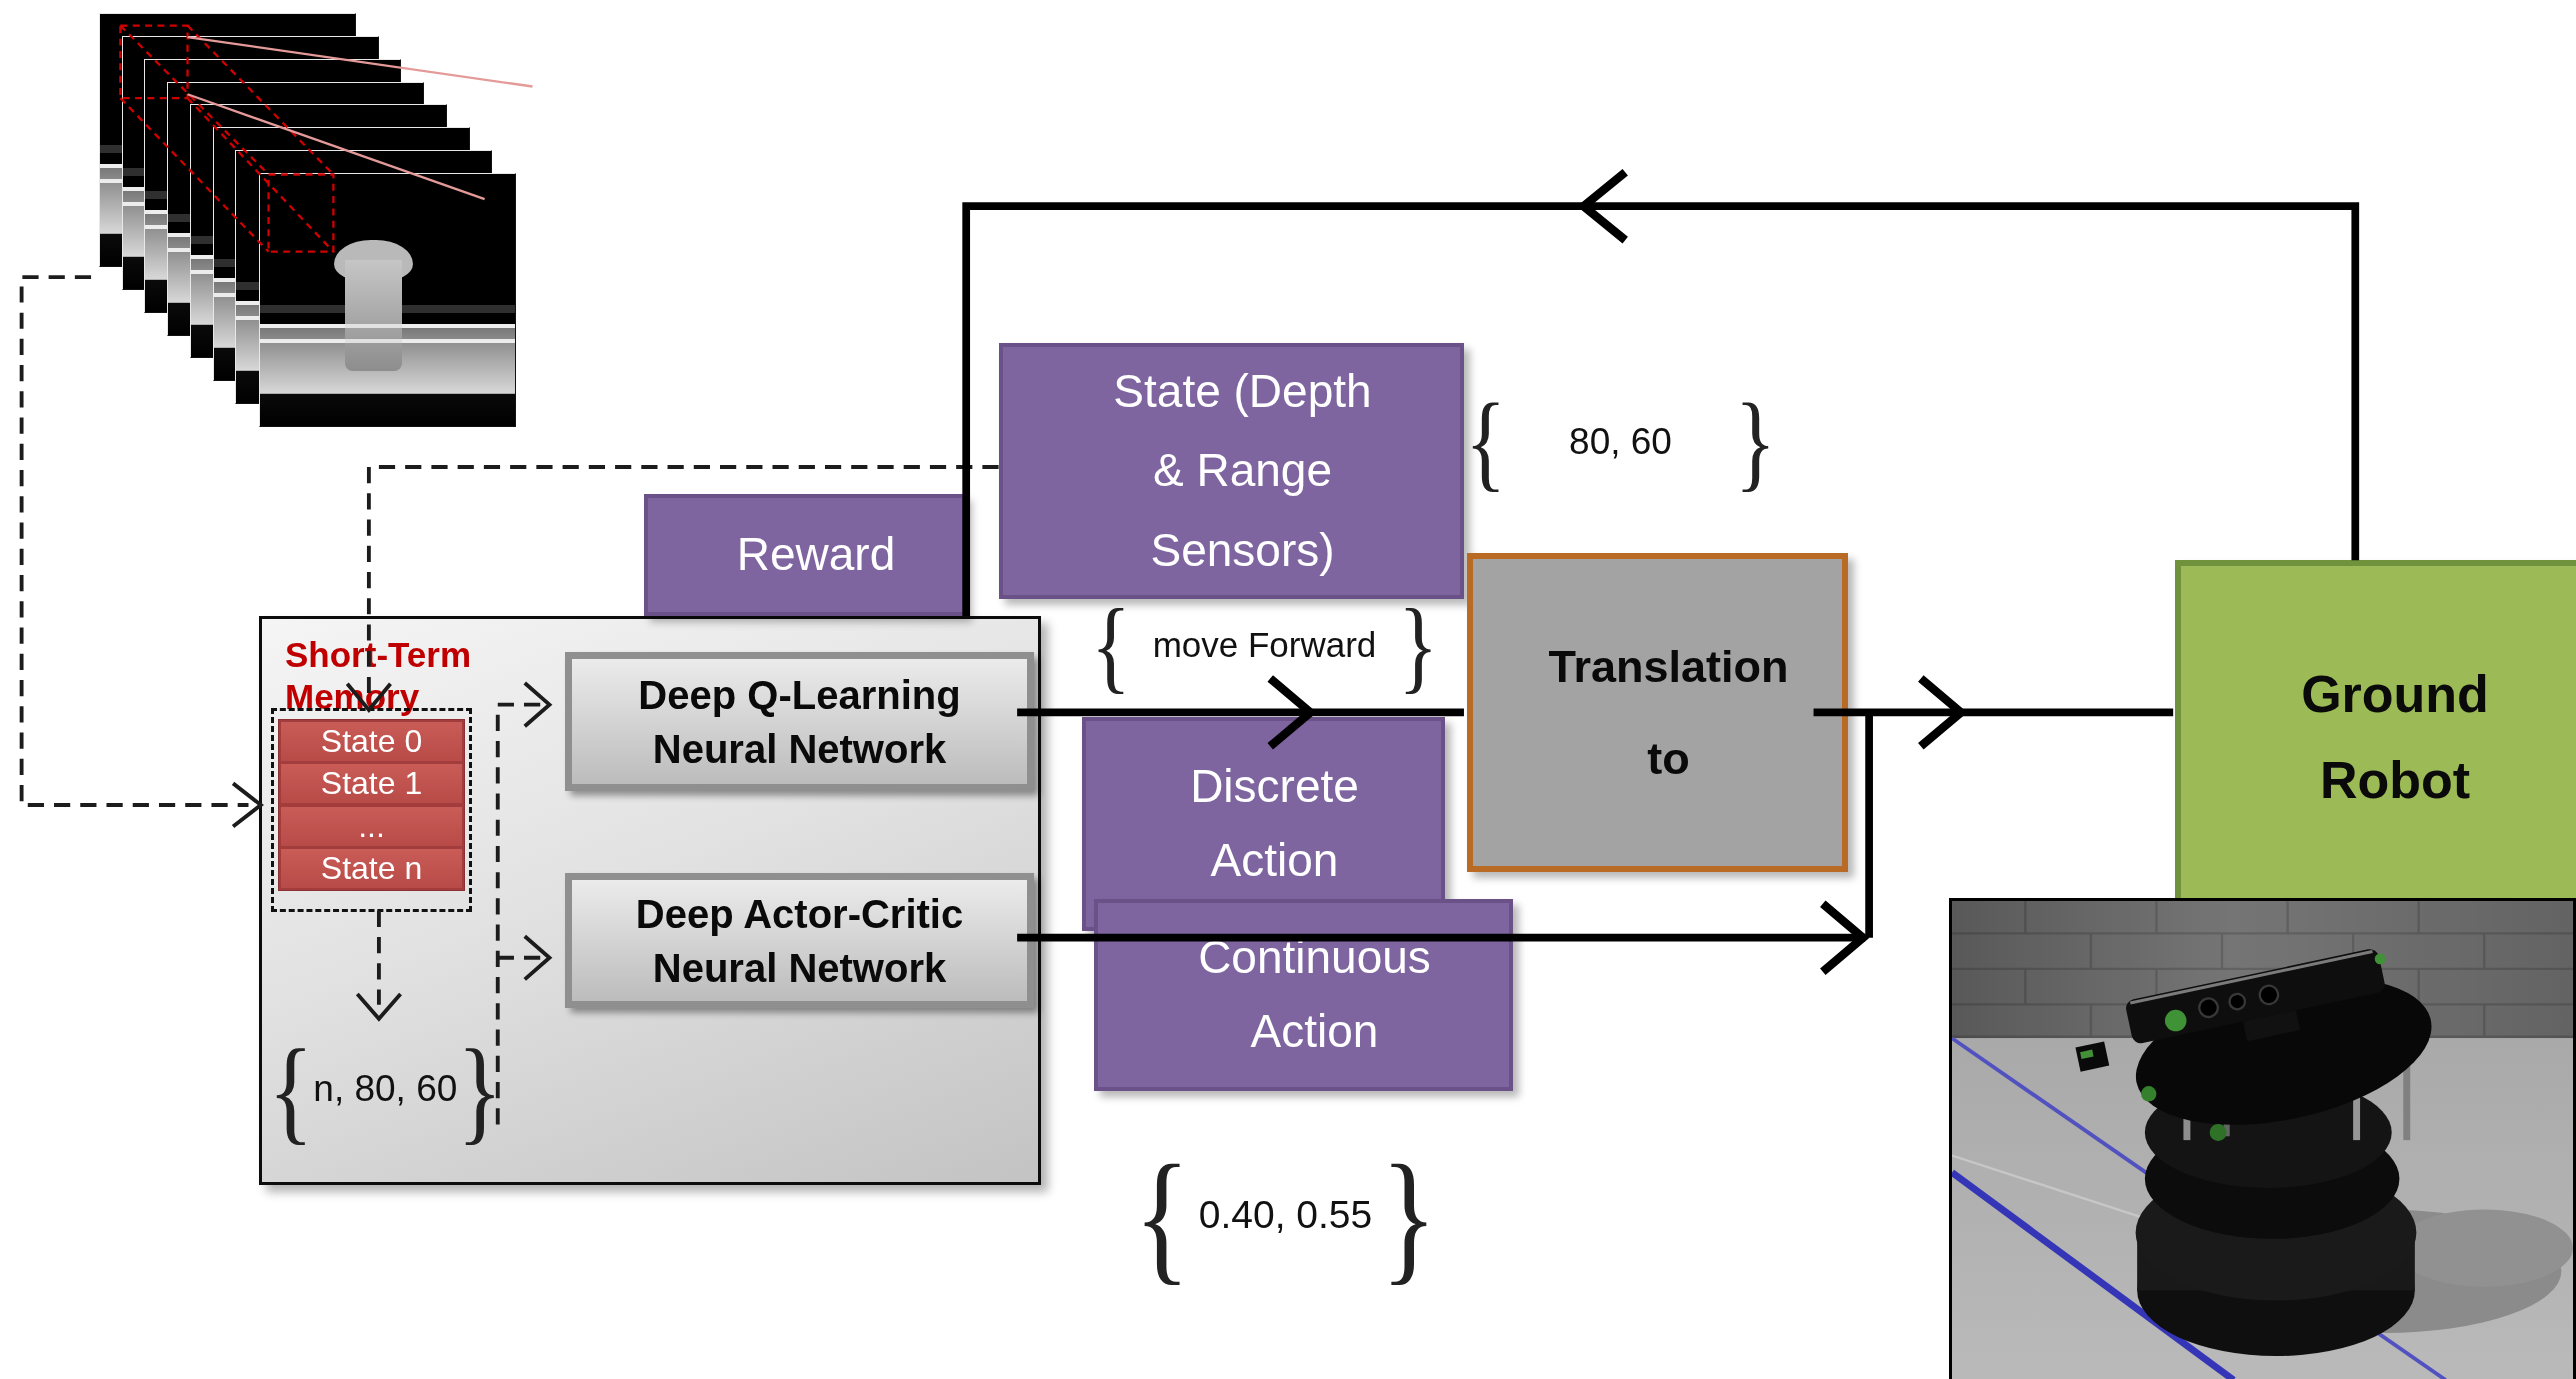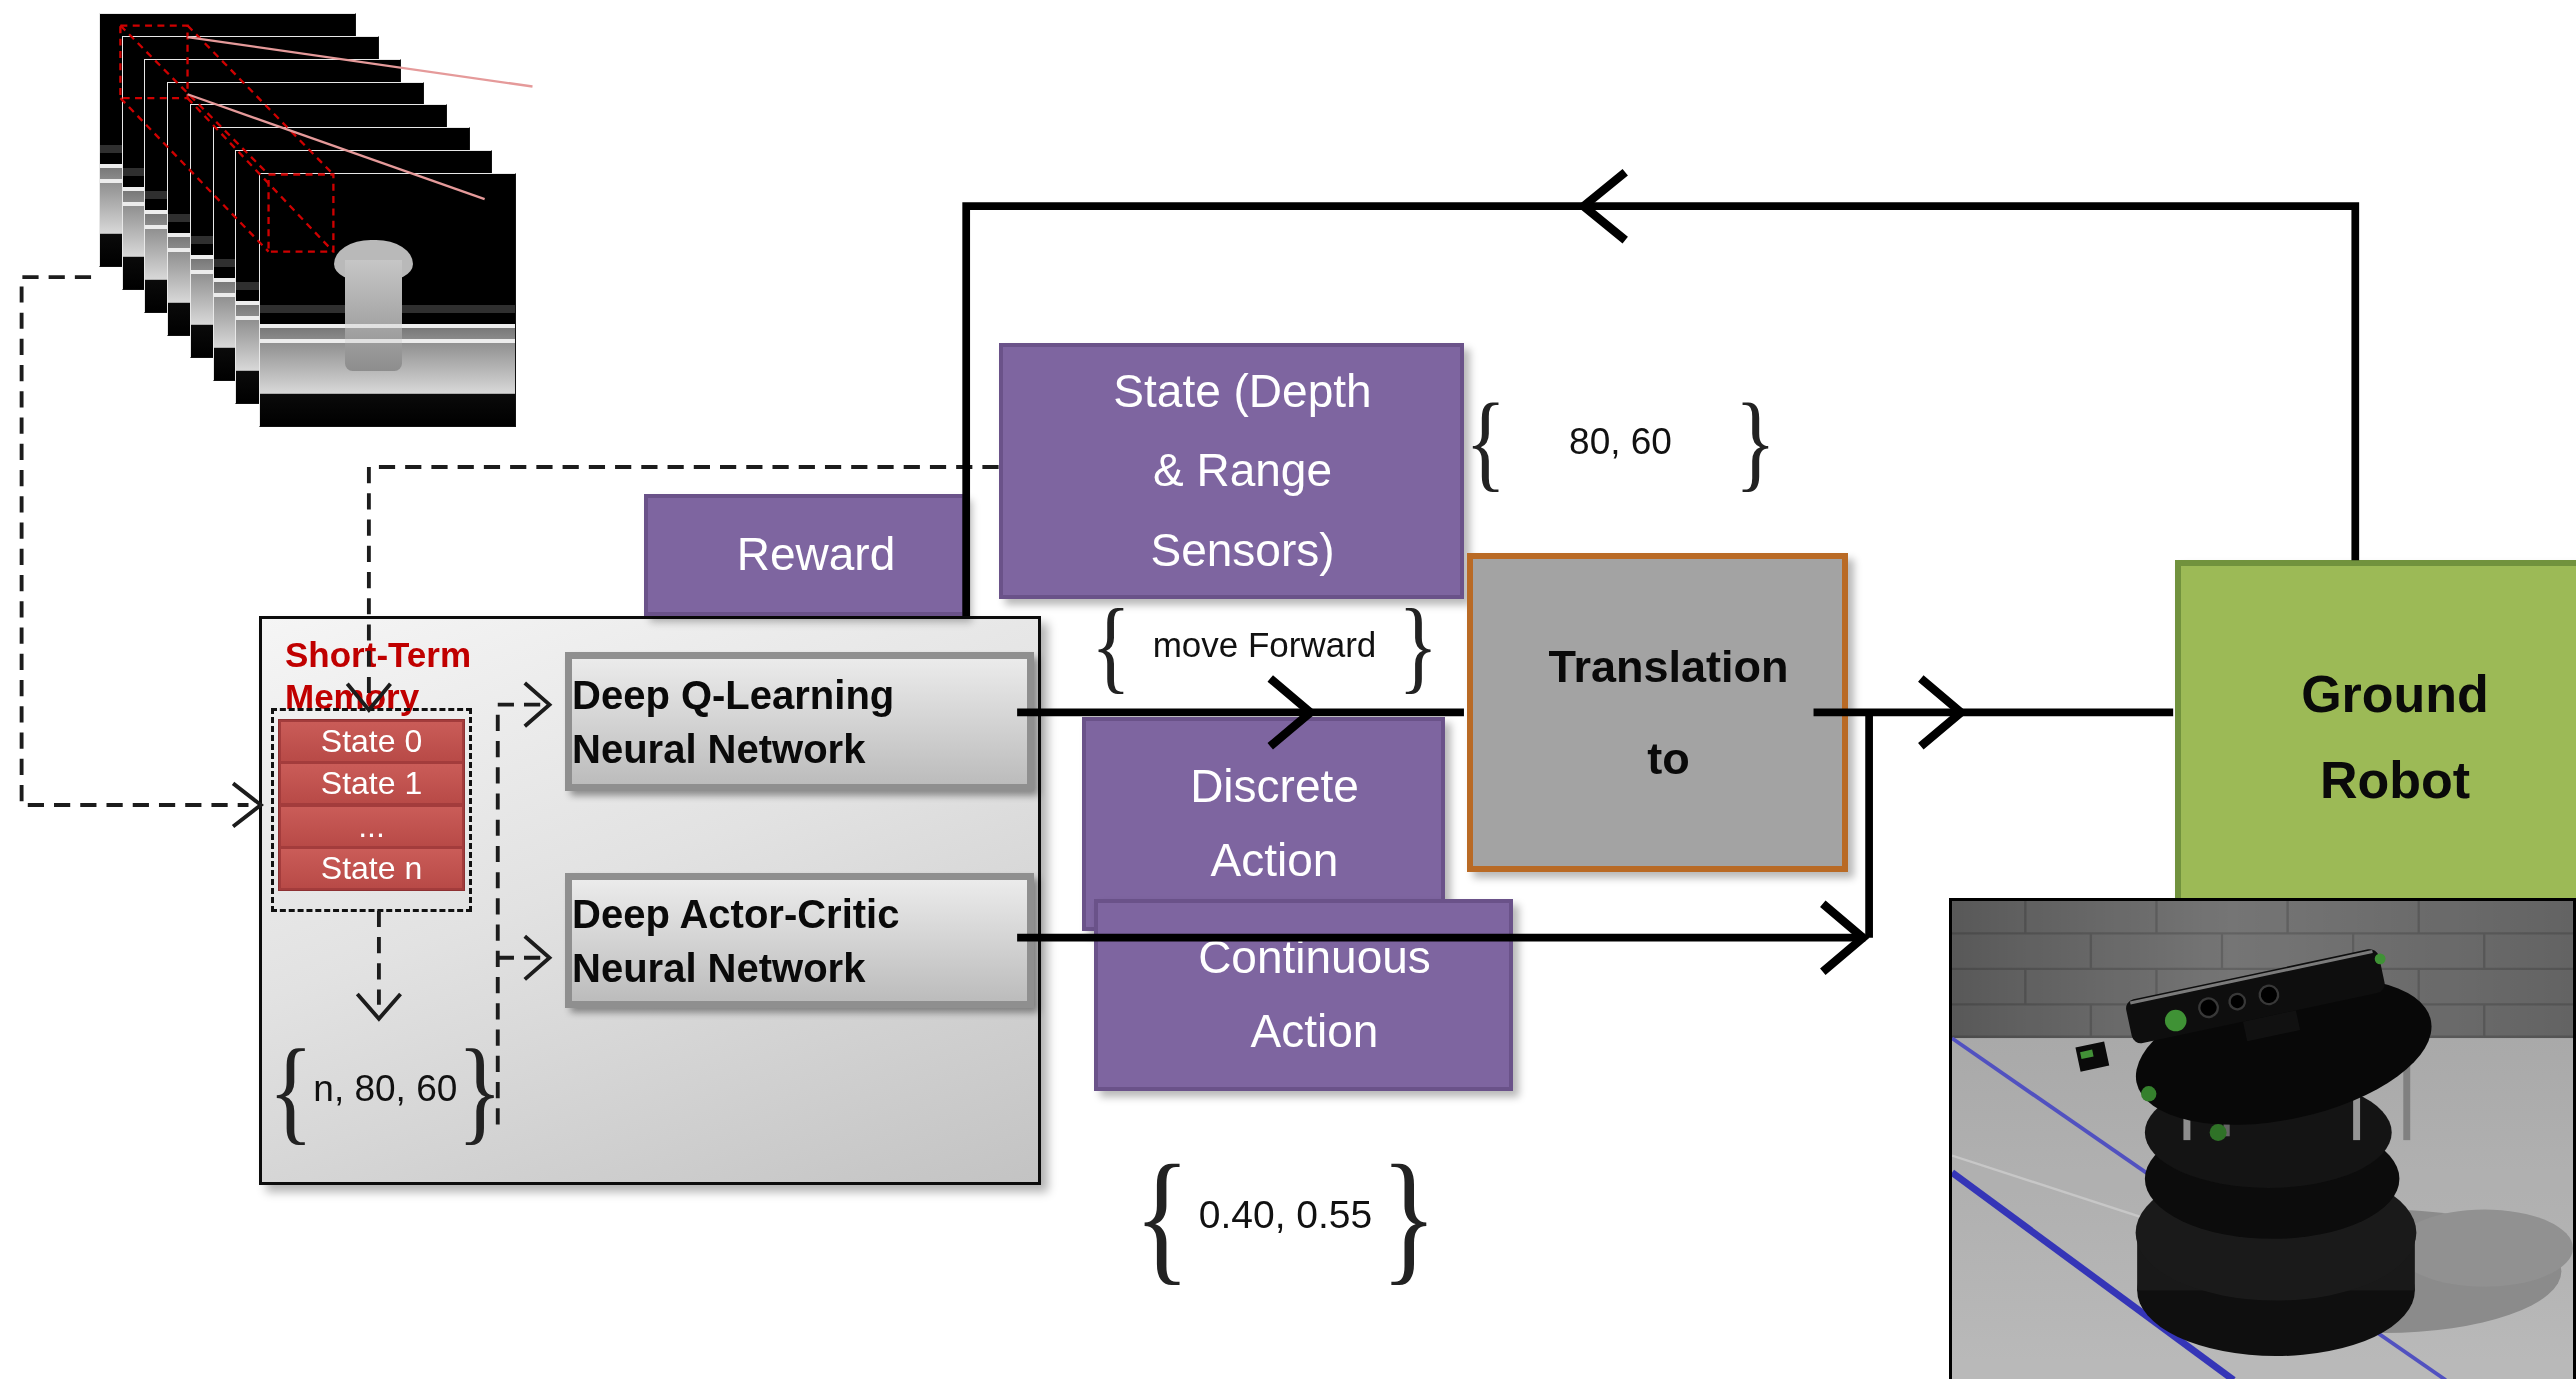--- a/index.html
+++ b/index.html
@@ -29,21 +29,21 @@
   .stm-title{left:23px;top:15.4px;width:208px;color:#c00000;font-size:35px;font-weight:bold;
     line-height:1.18;}
   .states-outline{left:9.3px;top:89px;width:195px;height:198px;border:3.1px dashed #111;}
   .state-stack{left:16px;top:100px;width:181px;height:166px;background:#a33c3c;
     border:1.5px solid #8d3032;display:flex;flex-direction:column;gap:3.9px;padding:2px;}
   .state-cell{flex:1;background:linear-gradient(180deg,#ca5c58,#b84a47);color:#fff;
     font-size:32px;display:flex;align-items:center;justify-content:center;}
   .nn-box{left:303px;width:455px;border:7px solid #8f8f8f;
     background:linear-gradient(180deg,#ebebeb,#bcbcbc);
     box-shadow:5.4px 5.4px 7px rgba(0,0,0,.4);
-    display:flex;flex-direction:column;align-items:flex-start;justify-content:center;
+    display:flex;flex-direction:column;align-items:center;justify-content:center;
     font-weight:bold;color:#0a0a0a;font-size:40px;line-height:1.35;text-align:center;}
   .dqn{top:33px;height:125px;}
   .dac{top:254px;height:121px;}
 
   
   .node{display:flex;flex-direction:column;align-items:center;justify-content:center;
     text-align:center;box-shadow:6.2px 6.2px 7.7px rgba(0,0,0,.28);padding-left:22px;}
   .purple{background:#7e65a0;border:4.6px solid #6a5289;color:#fff;font-size:46px;
     line-height:1.6;font-weight:400;}
   .orange{background:#a3a3a3;border:6.2px solid #b96a25;color:#0a0a0a;font-size:45px;

